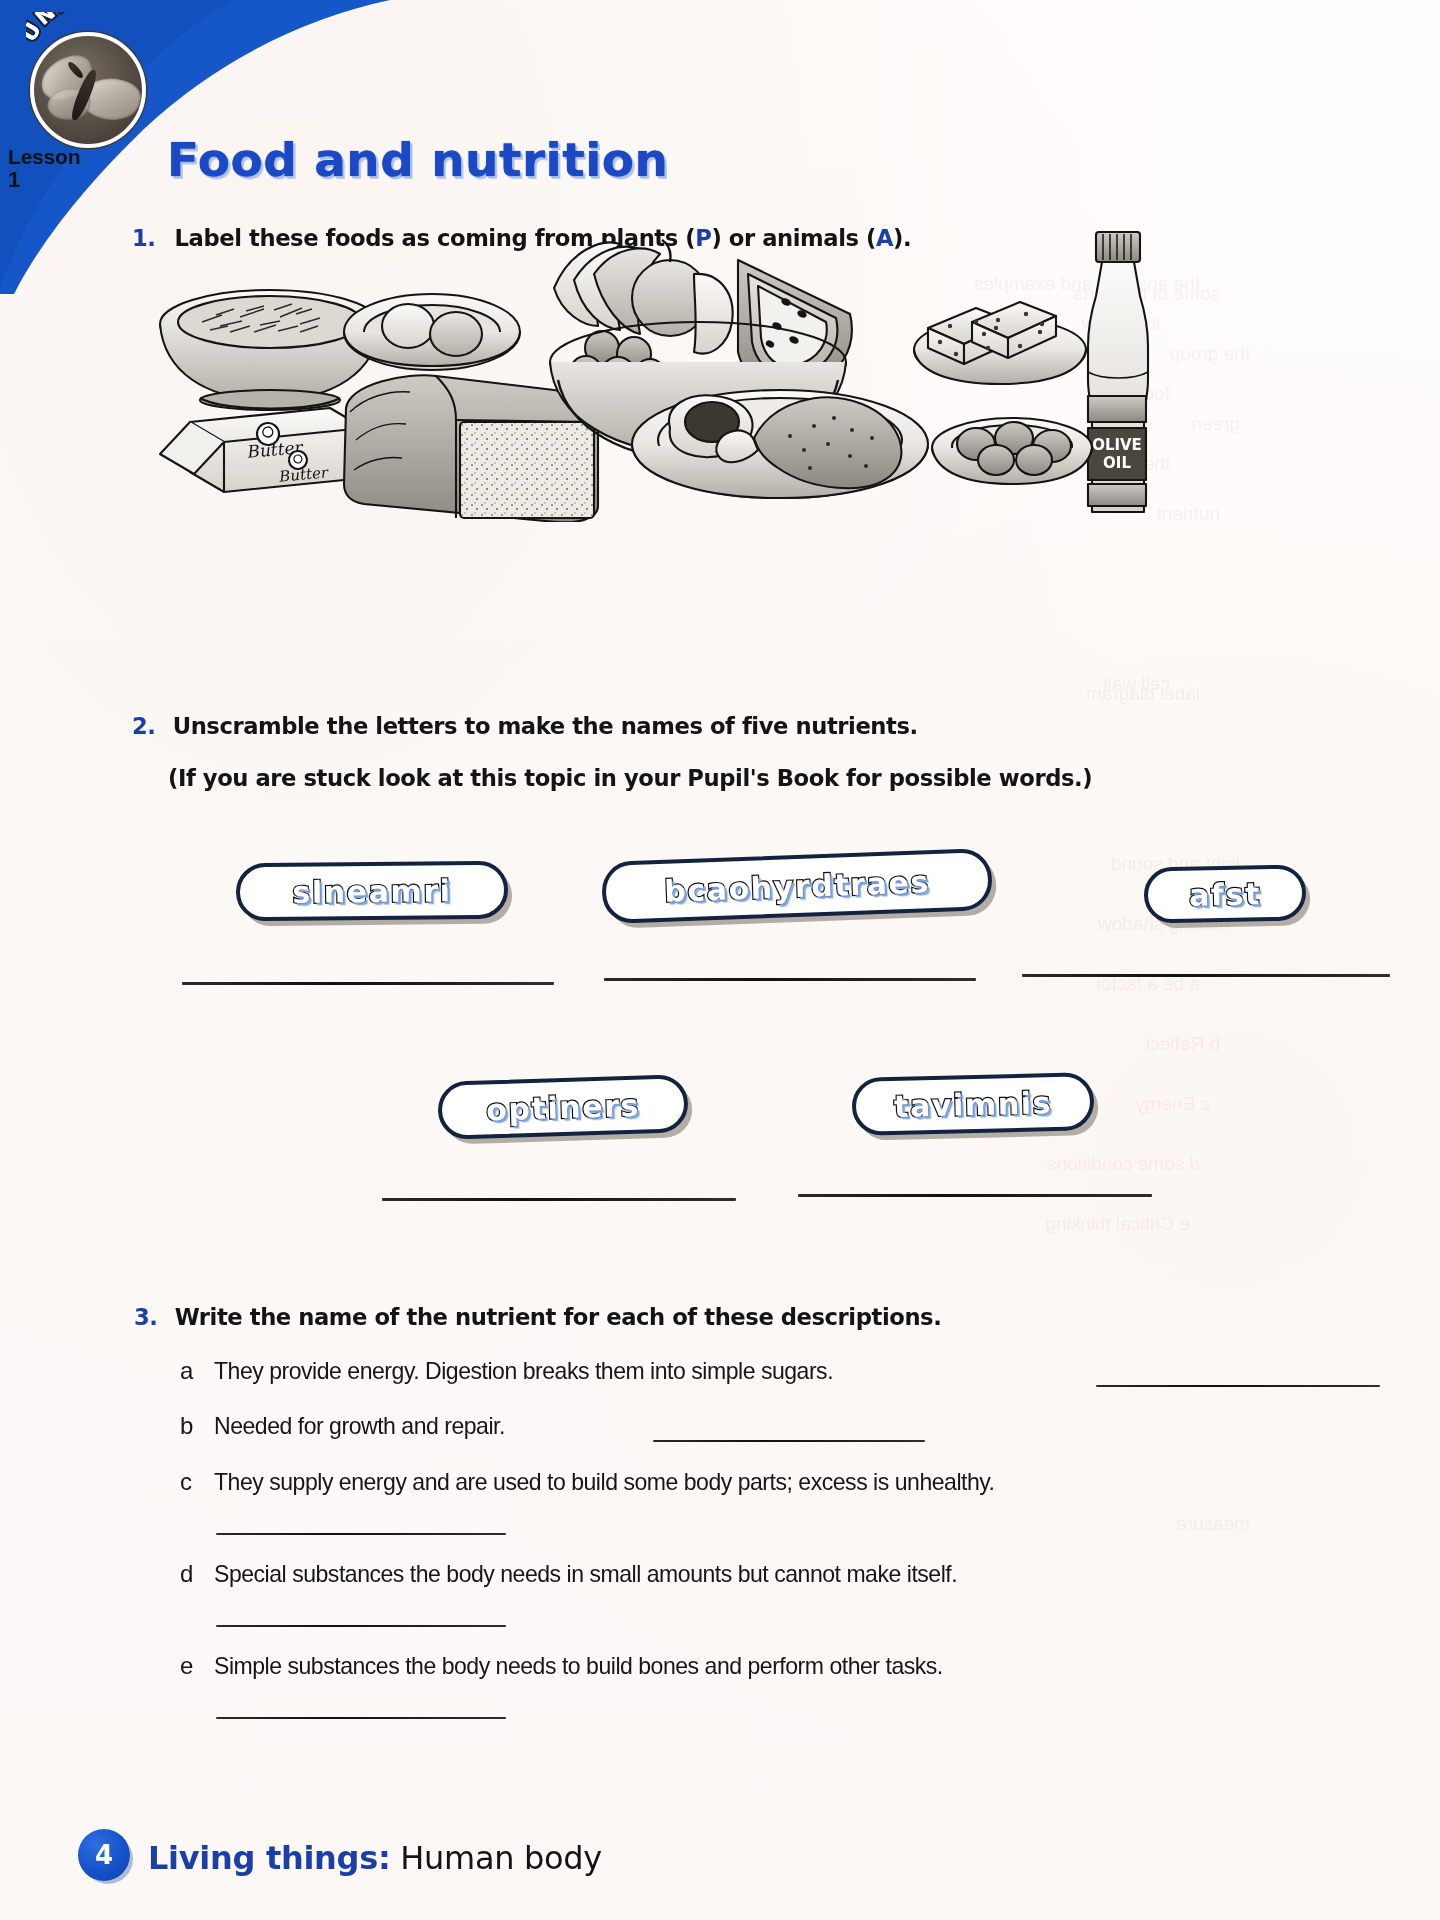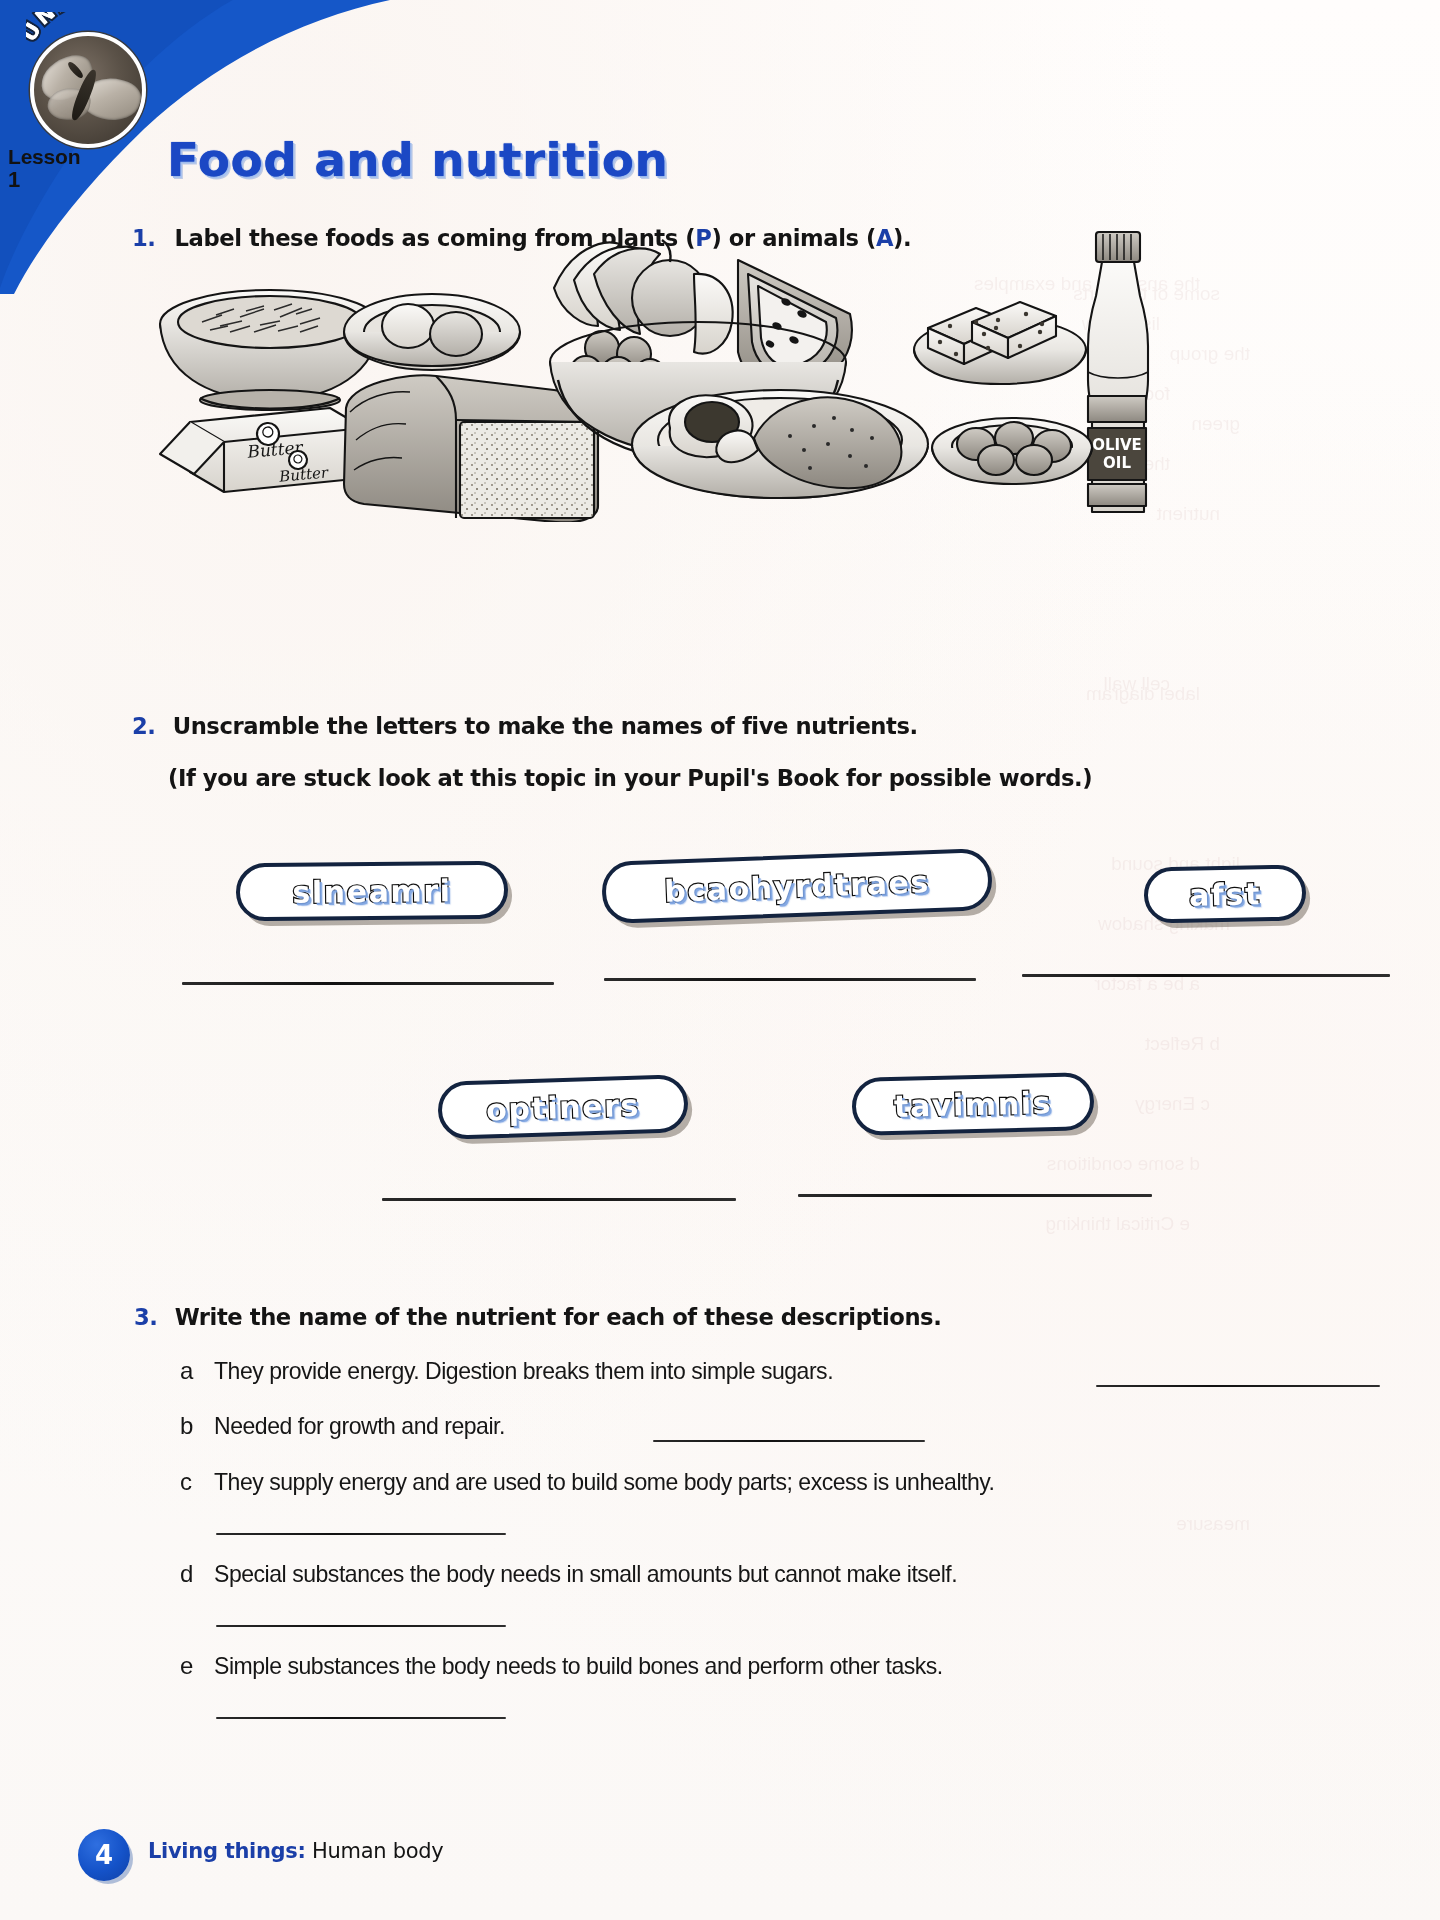--- a/index.html
+++ b/index.html
@@ -200,21 +200,21 @@
     color: #ffffff;
     font-family: "DejaVu Sans", sans-serif;
     font-weight: bold;
     font-size: 26px;
     line-height: 1;
   }
   #footer-text {
     position: absolute;
     left: 148px; top: 1839px;
     font-family: "DejaVu Sans", sans-serif;
-    font-size: 21px;
+    font-size: 32px;
     letter-spacing: -0.3px;
     color: #141414;
     white-space: nowrap;
   }
   #footer-text .strong {
     font-weight: bold;
     color: #1b3fa8;
   }
 
   

